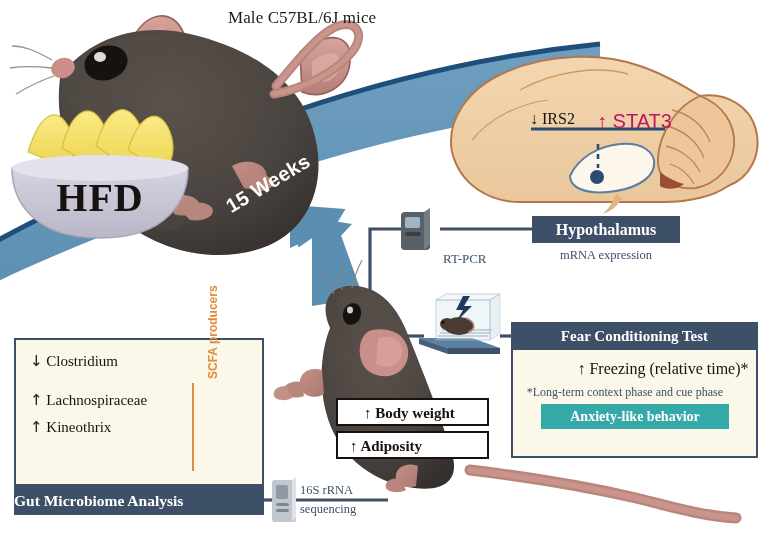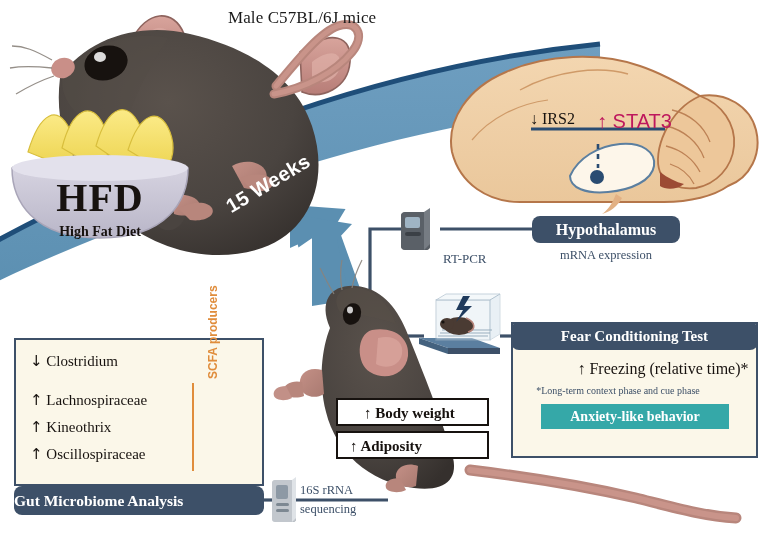--- a/index.html
+++ b/index.html
@@ -25,35 +25,35 @@
 
   
   #gene-irs2{left:530px;top:110px;font-size:16px;color:#17120f;white-space:nowrap;
              font-family:"Liberation Serif",serif;}
   #gene-stat3{left:597px;top:110px;font-size:20px;color:#be185d;white-space:nowrap;
               font-family:Liberation Sans, sans-serif;}
   .arrowglyph{font-family:"DejaVu Sans",sans-serif;font-size:15px;}
 
   
   .navybox{background:#3d5068;color:#ffffff;text-align:center;
-           font-family:"Liberation Serif",serif;font-weight:700;border-radius:8px;}
+           font-family:"Liberation Serif",serif;font-weight:700;}
   #hypo-box{left:532px;top:216px;width:148px;height:27px;line-height:27px;font-size:16px;}
   #hypo-sub{left:520px;top:248px;width:172px;text-align:center;font-size:12.5px;color:#3d5068;
             font-family:"Liberation Serif",serif;}
   #rtpcr-label{left:443px;top:251px;font-size:13px;color:#3d5068;
                font-family:"Liberation Serif",serif;}
 
   
   #fc-card{left:511px;top:322px;width:247px;height:136px;background:#fbf7e9;
            border:2px solid #3d5068;box-sizing:border-box;}
   #fc-head{left:511px;top:322px;width:247px;height:28px;line-height:28px;font-size:15px;
            box-sizing:border-box;}
   #fc-freeze{left:549px;top:360px;width:228px;text-align:center;font-size:16px;color:#17120f;
              font-family:"Liberation Serif",serif;font-weight:500;white-space:nowrap;}
-  #fc-note{left:513px;top:385px;width:210px;text-align:center;font-size:10px;color:#3d5068;
+  #fc-note{left:513px;top:385px;width:210px;text-align:right;font-size:12px;color:#3d5068;
            font-family:"Liberation Serif",serif;white-space:nowrap;}
   #fc-badge{left:541px;top:404px;width:188px;height:25px;line-height:25px;background:#35a8a8;
             color:#ffffff;text-align:center;font-size:14px;font-weight:700;
             font-family:"Liberation Serif",serif;}
 
   
   #gm-card{left:14px;top:338px;width:250px;height:148px;background:#fbf7e9;
            border:2px solid #3d5068;box-sizing:border-box;}
   #gm-head{left:14px;top:486px;width:250px;height:29px;line-height:29px;font-size:15.5px;
            box-sizing:border-box;text-align:left;}
@@ -295,42 +295,40 @@
       <path d="M 302 382 C 292 380 284 384 284 390 C 284 396 294 400 304 396 Z" fill="#b8867c"></path>
       <path d="M 286 386 C 278 386 272 390 274 396 C 276 400 284 402 292 398 Z" fill="#c29087"></path>
       <path d="M 418 466 C 408 462 398 466 396 474 C 394 484 406 490 416 486 Z" fill="url(#gTail)"></path>
       <path d="M 400 478 C 390 478 384 482 386 488 C 388 492 398 494 406 490 Z" fill="#b8867c"></path>
     </g>
   </svg>
 
   <div class="abs" id="mice-title">Male C57BL/6J mice</div>
 
   <div class="abs" id="hfd-label">HFD</div>
-  <div class="abs" id="hfd-sub">High Fat Diet</div>
 
   <div class="abs" id="weeks-label">15 Weeks</div>
 
   <div class="abs" id="gene-irs2">↓ IRS2</div>
   <div class="abs" id="gene-stat3">↑ STAT3</div>
 
   <div class="abs navybox" id="hypo-box">Hypothalamus</div>
   <div class="abs" id="hypo-sub">mRNA expression</div>
   <div class="abs" id="rtpcr-label">RT-PCR</div>
 
   <div class="abs" id="fc-card"></div>
   <div class="abs navybox" id="fc-head">Fear Conditioning Test</div>
   <div class="abs" id="fc-freeze">↑ Freezing (relative time)*</div>
   <div class="abs" id="fc-note">*Long-term context phase and cue phase</div>
   <div class="abs" id="fc-badge">Anxiety-like behavior</div>
 
   <div class="abs" id="gm-card"></div>
   <div class="abs taxon" id="tx0"><span class="arrowglyph">↓</span><span> Clostridium</span></div>
   <div class="abs taxon" id="tx1"><span class="arrowglyph">↑</span><span> Lachnospiraceae</span></div>
   <div class="abs taxon" id="tx2"><span class="arrowglyph">↑</span><span> Kineothrix</span></div>
-  <div class="abs taxon" id="tx3"><span class="arrowglyph">↑</span><span> Oscillospiraceae</span></div>
   <div class="abs" id="scfa-rule"></div>
   <div class="abs" id="scfa-label">SCFA producers</div>
   <div class="abs navybox" id="gm-head">Gut Microbiome Analysis</div>
 
   <div class="abs wbox" id="bw-box">↑ Body weight</div>
   <div class="abs wbox" id="ad-box">↑ Adiposity</div>
 
   <div class="abs" id="seq-l1">16S rRNA</div>
   <div class="abs" id="seq-l2">sequencing</div>
 

